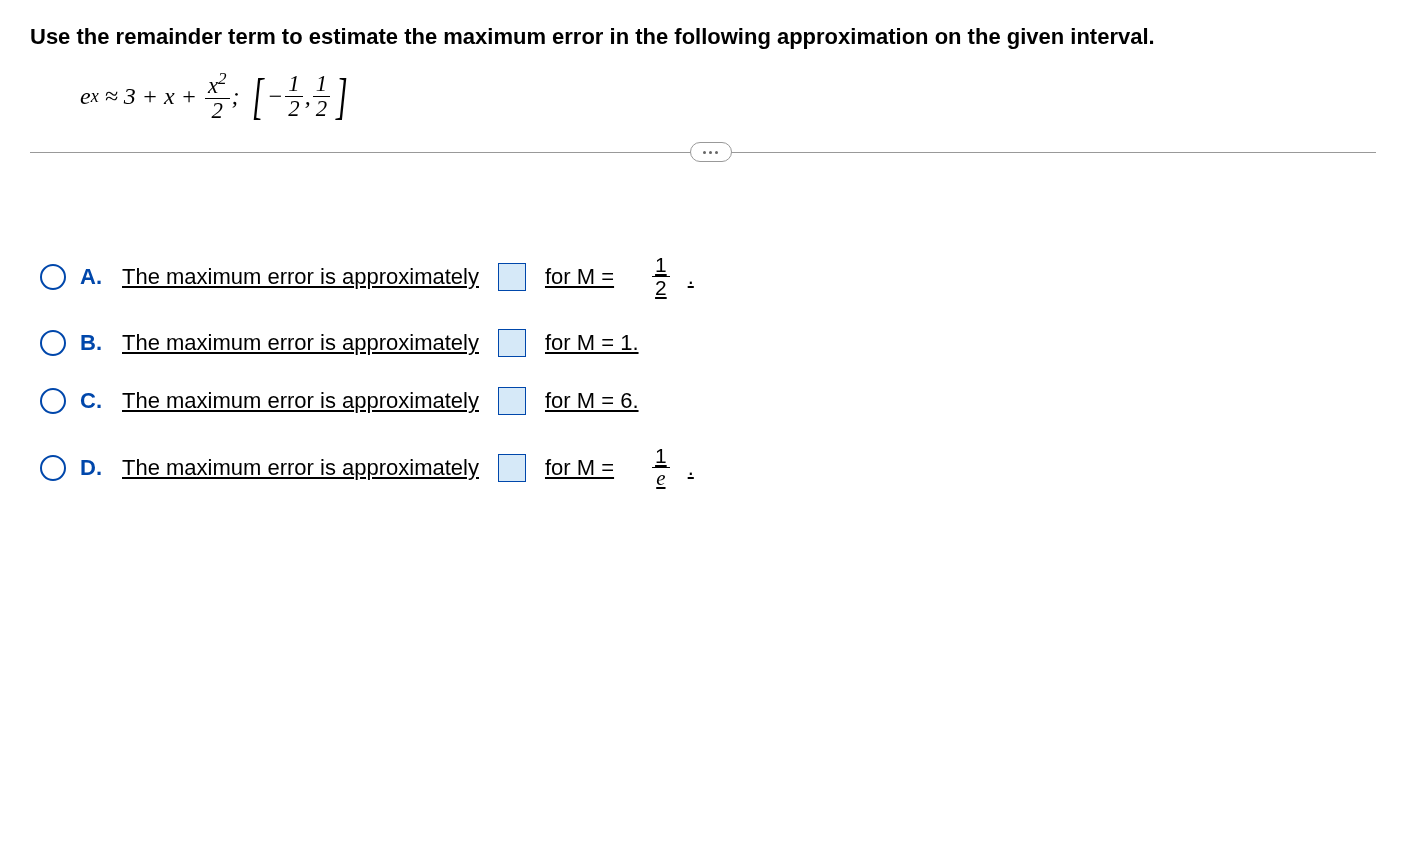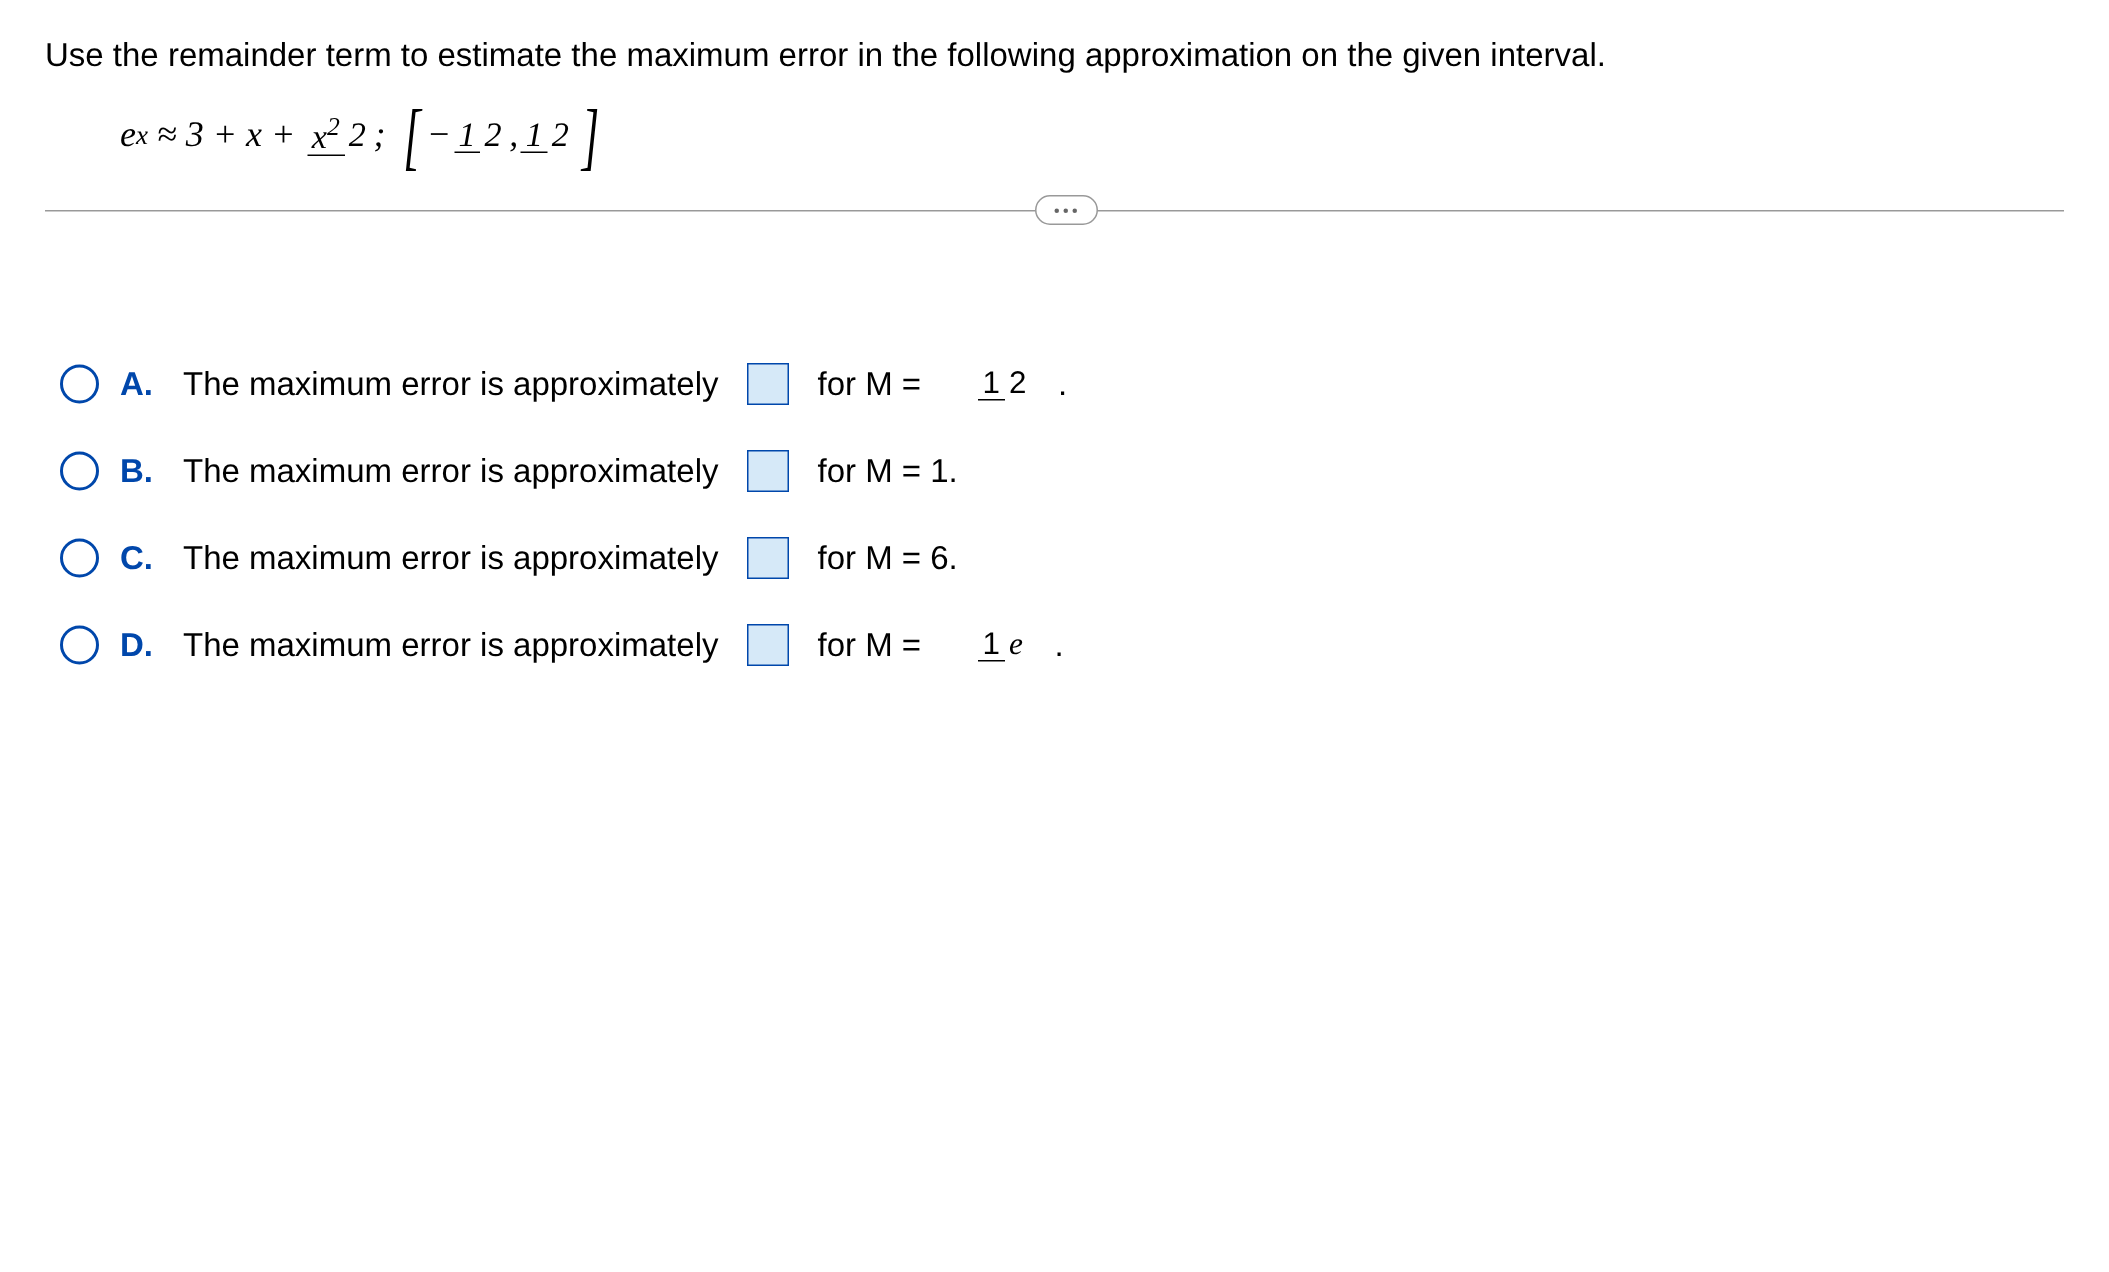--- a/index.html
+++ b/index.html
@@ -4,32 +4,32 @@
 <style>
   body {
     font-family: Arial, Helvetica, sans-serif;
     font-size: 22px;
     color: #000;
     margin: 0;
     padding: 24px 30px;
     width: 1406px;
     box-sizing: border-box;
   }
-  .question-text { margin-bottom: 20px; }
+  .question-text { margin-bottom: 20px; font-weight: bold; }
   .formula {
     margin: 15px 0 30px 50px;
     display: flex;
     align-items: center;
     font-style: italic;
     font-family: 'Times New Roman', serif;
     font-size: 24px;
   }
   .frac {
     display: inline-flex;
-    flex-direction: row;
+    flex-direction: column;
     align-items: center;
     vertical-align: middle;
     font-size: 0.95em;
     line-height:1.05;
     margin: 0 2px;
     justify-content: center;
   }
   .frac .num { border-bottom: 1.5px solid #000; padding: 0 3px; }
   .frac .den { padding: 0 3px; }
   .frac .num, .frac .den { display:block; text-align:center; }
@@ -76,21 +76,21 @@
   .choice-label { font-weight:bold; color:#0047ab; margin-right:4px; min-width:24px;}
   .answer-box {
     display:inline-block;
     width: 26px;
     height: 26px;
     border: 1px solid #0047ab;
     background: #d6e9f8;
     vertical-align: middle;
     margin: 0 3px;
   }
-  .choice-text { display:flex; align-items:center; flex-wrap:wrap; gap:16px;}
+  .choice-text { display:flex; align-items:center; flex-wrap:wrap; gap:16px;text-decoration:underline;}
   .e-italic { font-style:italic; font-family:'Times New Roman',serif;}
 </style>
 </head>
 <body>
 
 <div class="question-text">Use the remainder term to estimate the maximum error in the following approximation on the given interval.</div>
 
 <div class="formula">
   <span class="e-italic">e</span>
     <span class="sup e-italic">x</span>

